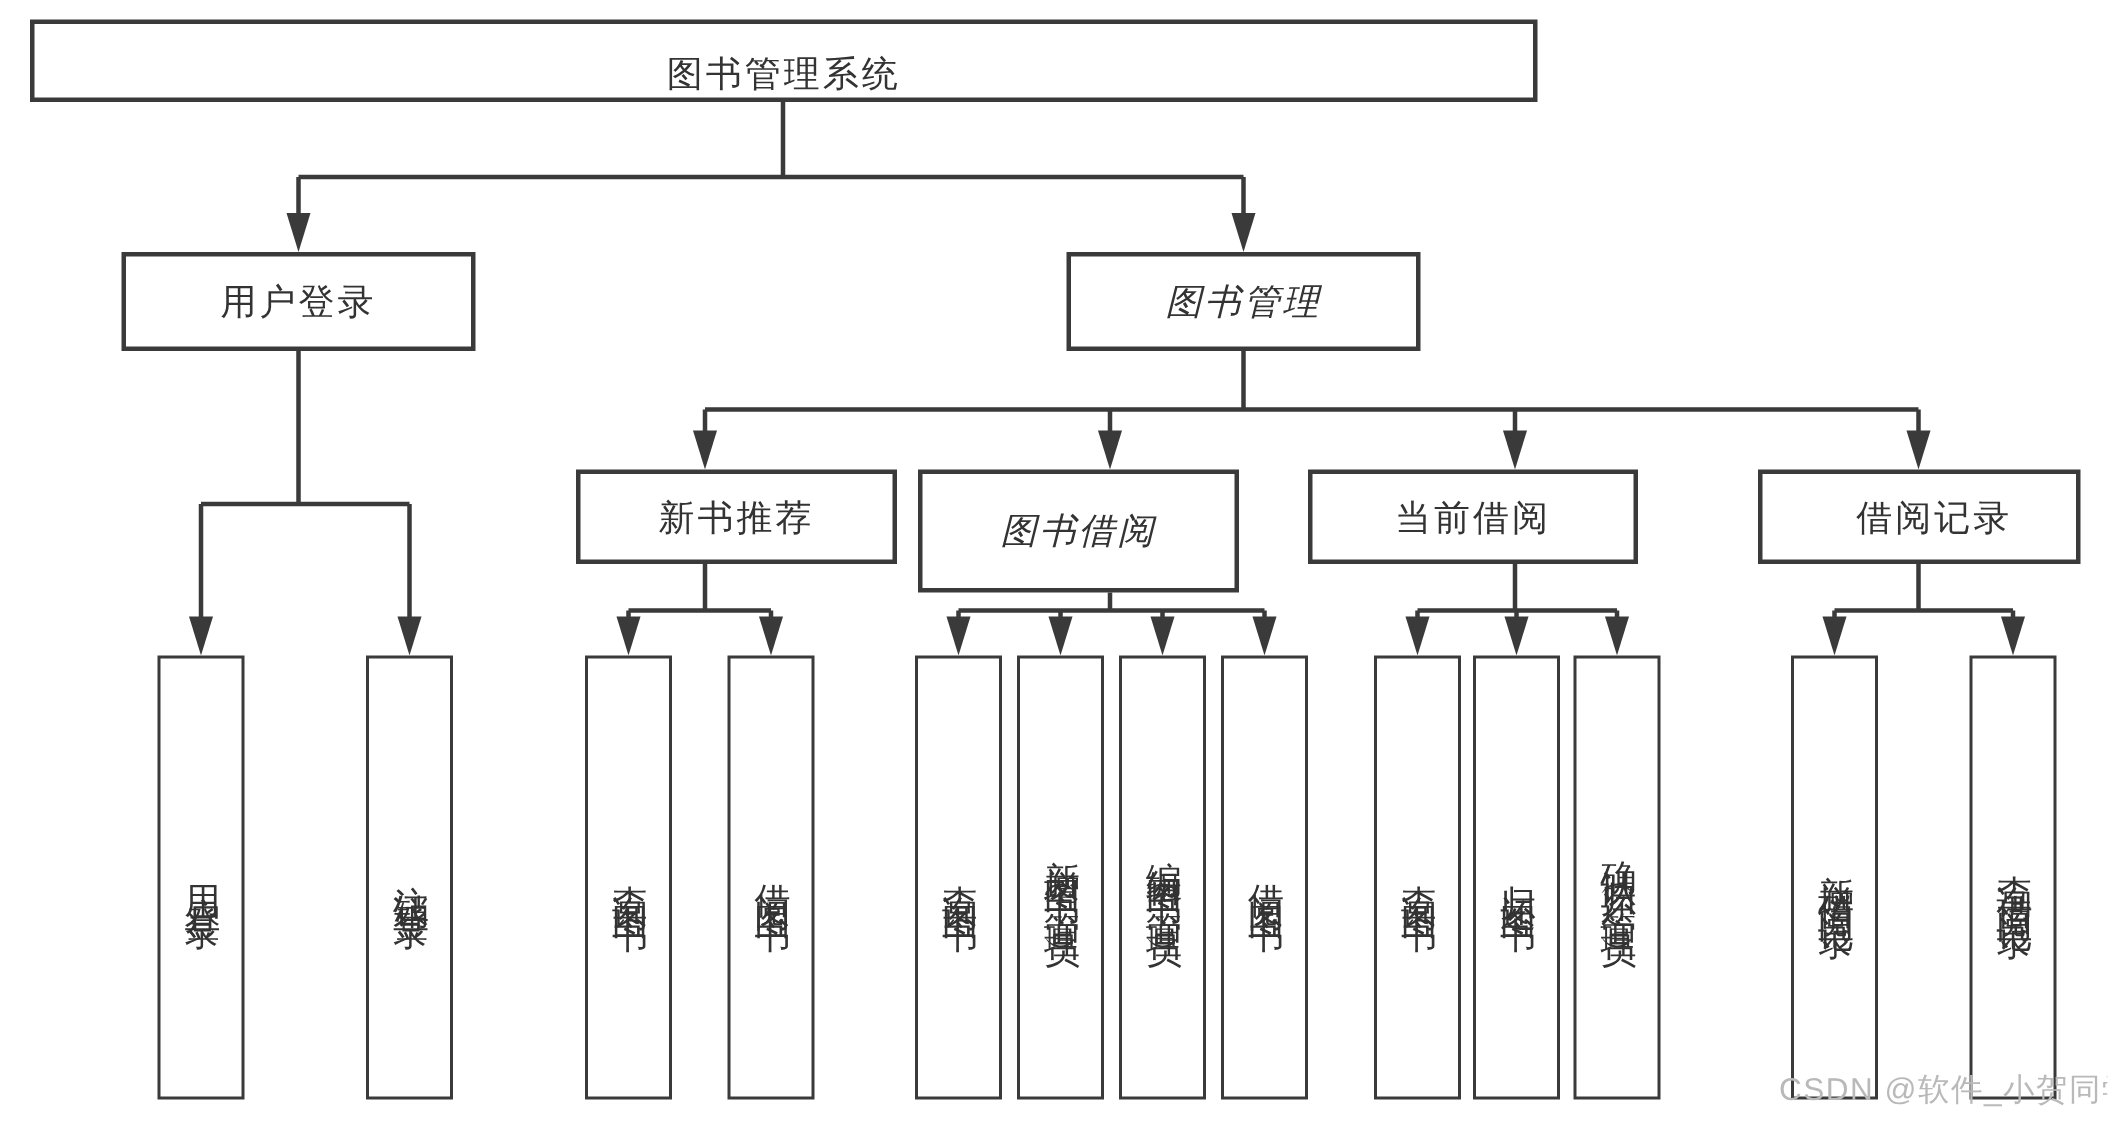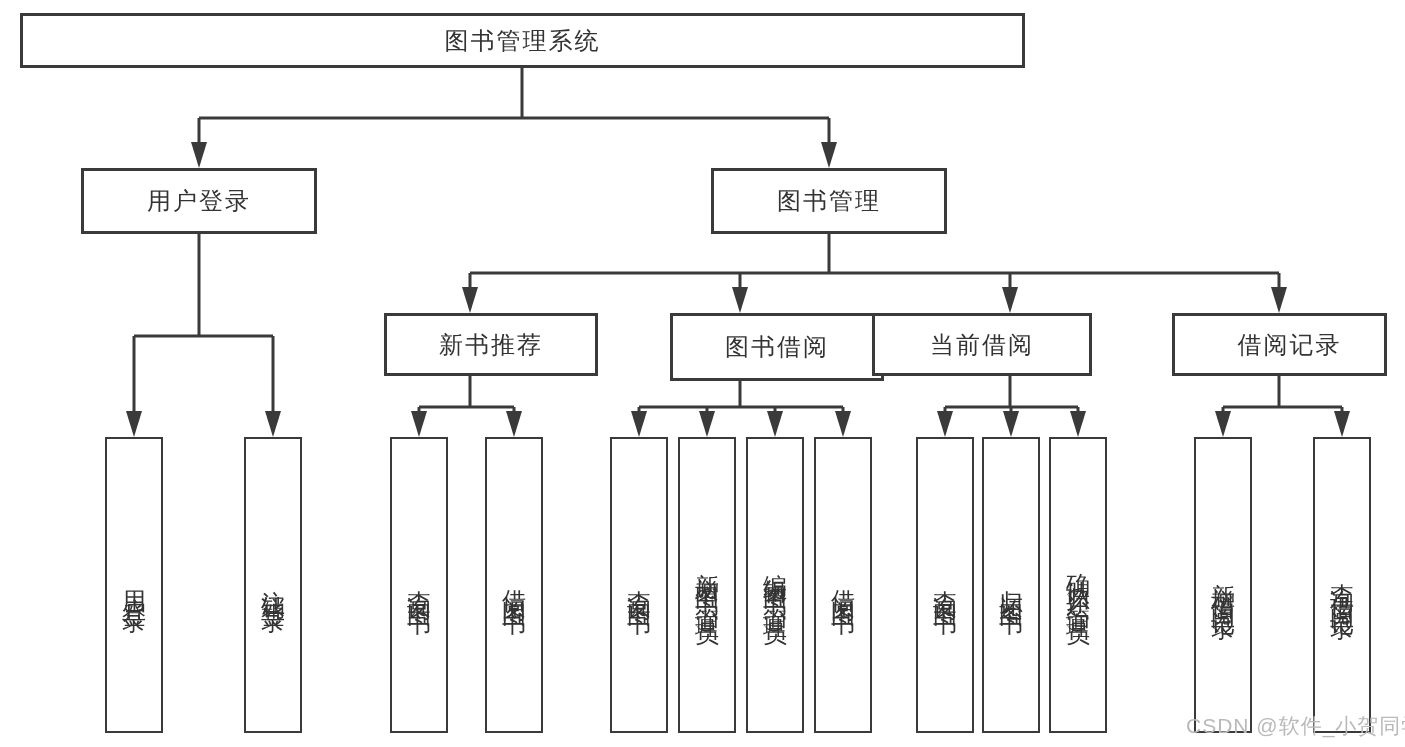--- a/index.html
+++ b/index.html
@@ -114,35 +114,35 @@
       <polygon points="1070,411 1086,411 1078,437"></polygon>
     </g>
 
     <g>
       <path d="M1279 376 V407 M1223 407 H1342 M1223 407 V419 M1342 407 V419"></path>
       <polygon points="1215,411 1231,411 1223,437"></polygon>
       <polygon points="1334,411 1350,411 1342,437"></polygon>
     </g>
   </svg>
 
-  <div class="node" style="left:20px; top:13px; width:1005px; height:55px;">
+  <div class="node" style="left:20px; top:13px; width:1005px; height:55px;align-items:flex-end;">
     <span>图书管理系统</span>
   </div>
 
   <div class="node" style="left:81px; top:168px; width:236px; height:66px;">
     <span>用户登录</span>
   </div>
-  <div class="node" style="left:711px; top:168px; width:236px; height:66px;">
+  <div class="node" style="left:711px; top:168px; width:236px; height:66px;font-style:italic;">
     <span>图书管理</span>
   </div>
 
   <div class="node" style="left:384px; top:313px; width:214px; height:63px;">
     <span>新书推荐</span>
   </div>
-  <div class="node" style="left:670px; top:313px; width:214px; height:68px;">
+  <div class="node" style="left:612px; top:313px; width:214px; height:82px;font-style:italic;">
     <span>图书借阅</span>
   </div>
   <div class="node" style="left:872px; top:313px; width:220px; height:63px;">
     <span>当前借阅</span>
   </div>
   <div class="node" style="left:1172px; top:313px; width:215px; height:63px;padding-left:20px;">
     <span>借阅记录</span>
   </div>
 
   <div class="node leaf" style="left:105px; top:437px; width:58px; height:296px;">

